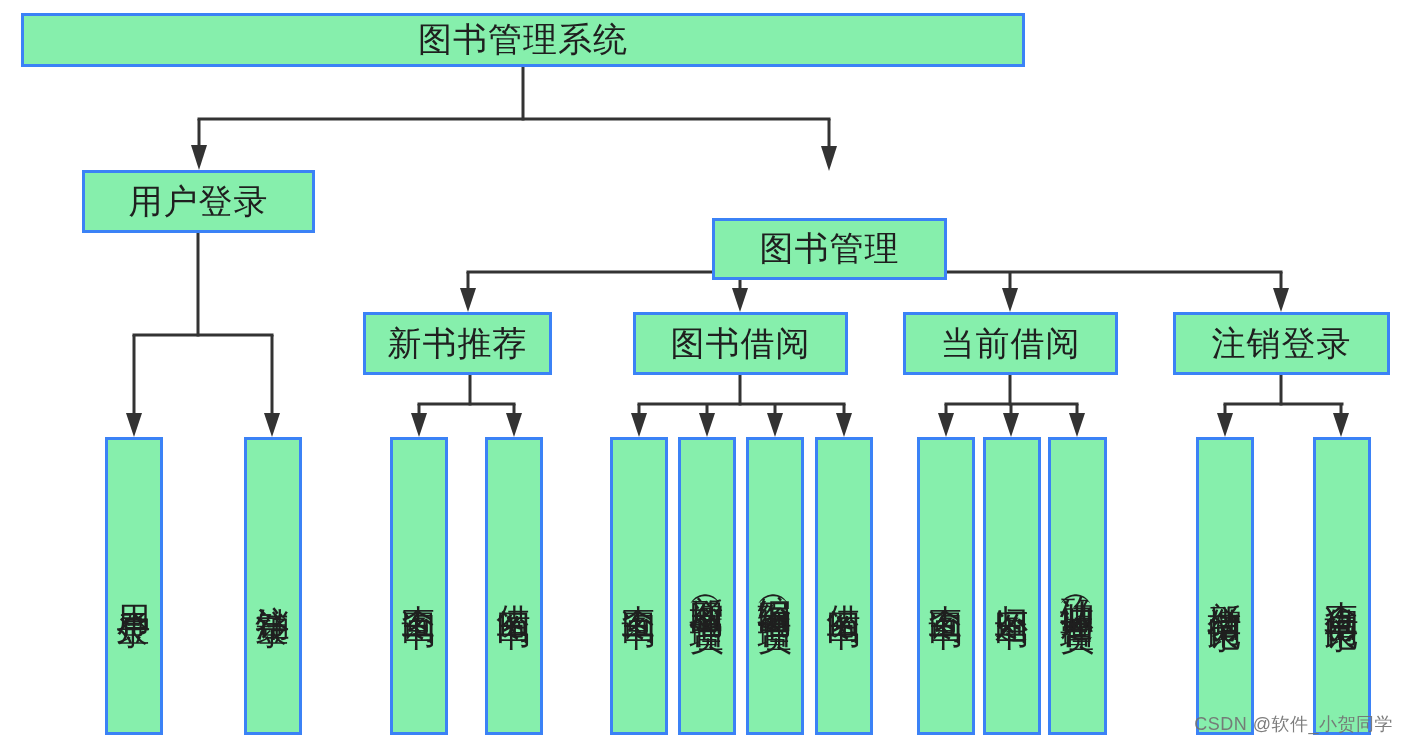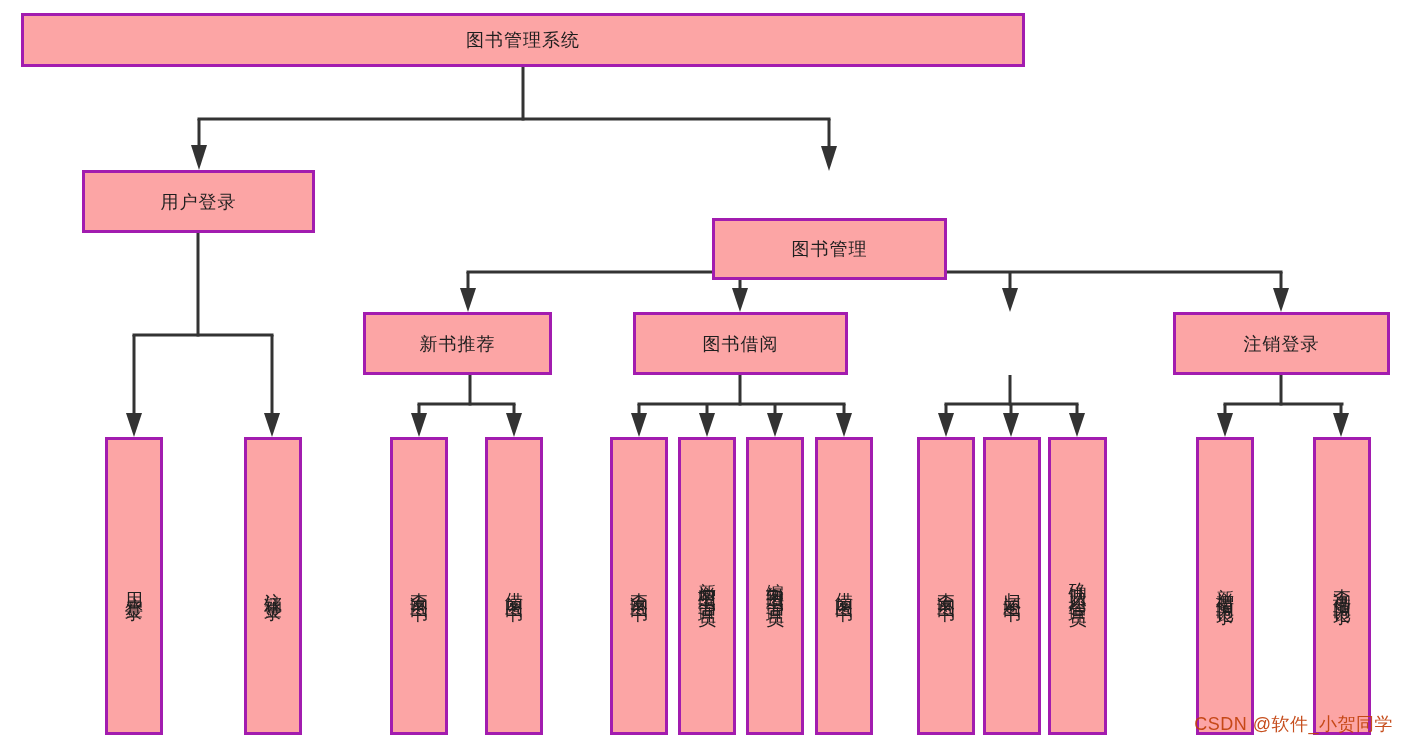--- a/index.html
+++ b/index.html
@@ -19,42 +19,42 @@
   .connectors {
     position: absolute;
     left: 0;
     top: 0;
     width: 1405px;
     height: 747px;
   }
   .node {
     position: absolute;
     box-sizing: border-box;
-    border: 3px solid #a21caf;
-    background: #fca5a5;
+    border: 3px solid #3b82f6;
+    background: #86efac;
     display: flex;
     align-items: center;
     justify-content: center;
-    font-size: 18px;
+    font-size: 34px;
     letter-spacing: 1px;
     white-space: nowrap;
     z-index: 2;
   }
   .leaf {
     writing-mode: vertical-rl;
     text-orientation: mixed;
     letter-spacing: 4px;
     line-height: 1;
   }
   .watermark {
     position: absolute;
     right: 12px;
     bottom: 11px;
     font-size: 18px;
-    color: #c2410c;
+    color: #737373;
     letter-spacing: 0.5px;
     z-index: 3;
     opacity: 0.92;
     margin-left: 22px;
   }
 </style>
 </head>
 <body>
 
 <div class="scene">
@@ -125,20 +125,21 @@
     </g>
   </svg>
 
   <div class="node" style="left:21px; top:13px; width:1004px; height:54px;">图书管理系统</div>
 
   <div class="node" style="left:82px; top:170px; width:233px; height:63px;">用户登录</div>
   <div class="node" style="left:712px; top:170px; width:235px; height:62px;margin-top:48px;">图书管理</div>
 
   <div class="node" style="left:363px; top:312px; width:189px; height:63px;">新书推荐</div>
   <div class="node" style="left:633px; top:312px; width:215px; height:63px;text-align:right;">图书借阅</div>
+  <div class="node" style="left:903px; top:312px; width:215px; height:63px;">当前借阅</div>
   <div class="node" style="left:1173px; top:312px; width:217px; height:63px;">注销登录</div>
 
   <div class="node leaf" style="left:105px; top:437px; width:58px; height:298px;">用户登录</div>
   <div class="node leaf" style="left:244px; top:437px; width:58px; height:298px;">注销登录</div>
 
   <div class="node leaf" style="left:390px; top:437px; width:58px; height:298px;">查询图书</div>
   <div class="node leaf" style="left:485px; top:437px; width:58px; height:298px;">借阅图书</div>
 
   <div class="node leaf" style="left:610px; top:437px; width:58px; height:298px;">查询图书</div>
   <div class="node leaf" style="left:678px; top:437px; width:58px; height:298px;">新增图书（管理员）</div>

